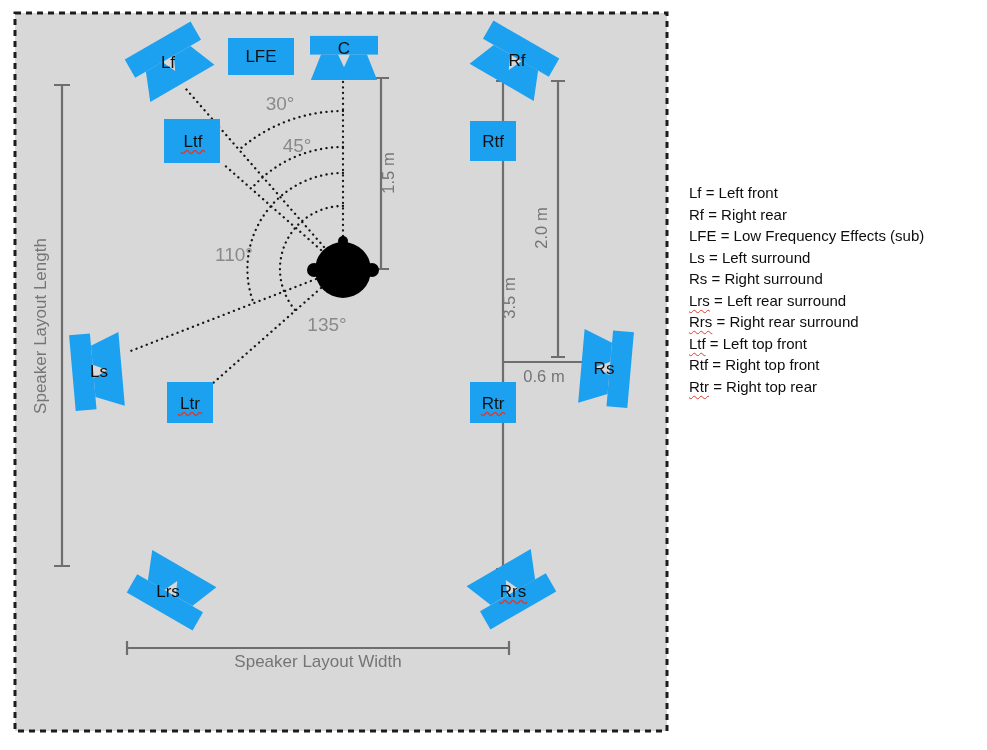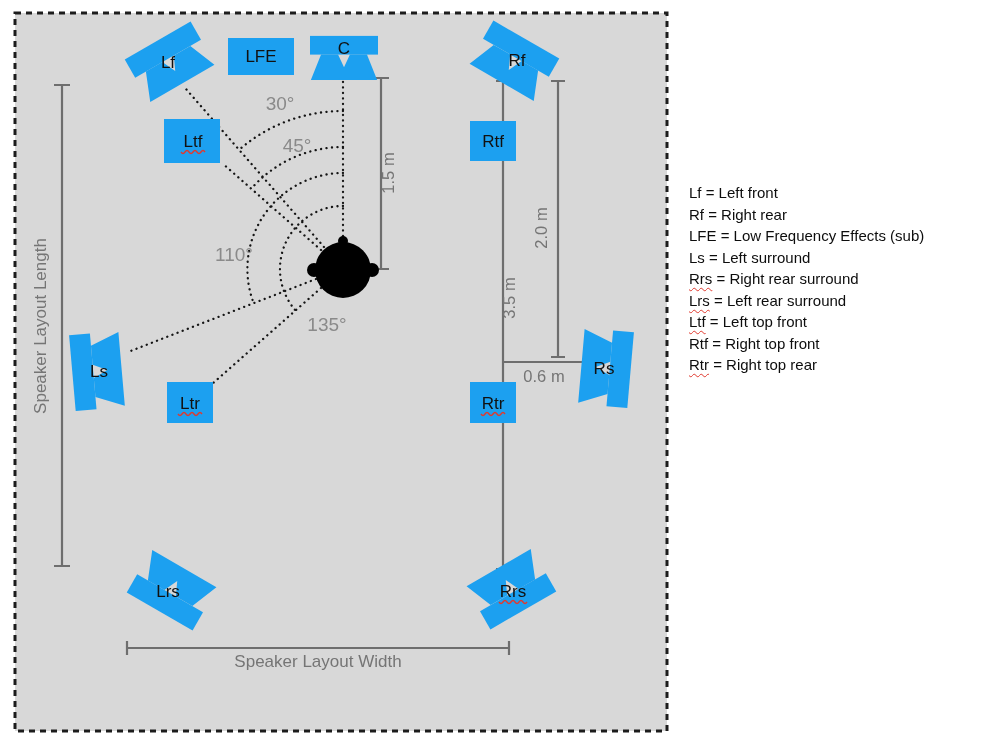--- a/index.html
+++ b/index.html
@@ -107,20 +107,21 @@
     <path d="M 499 602 q 2 3 4 0 t 4 0 t 4 0 t 4 0 t 4 0 t 4 0 t 4 0"></path>
   </g>
 </svg>
 
 
 <div class="legend">
   <div><span>Lf</span><span> = Left front</span></div>
   <div><span>Rf</span><span> = Right rear</span></div>
   <div><span>LFE</span><span> = Low Frequency Effects (sub)</span></div>
   <div><span>Ls</span><span> = Left surround</span></div>
+  <div><span>Rs</span><span> = Right surround</span></div>
+  <div><span class="misspelled">Lrs</span><span> = Left rear surround</span></div>
   <div><span class="misspelled">Rrs</span><span> = Right rear surround</span></div>
-  <div><span class="misspelled">Lrs</span><span> = Left rear surround</span></div>
   <div><span class="misspelled">Ltf</span><span> = Left top front</span></div>
   <div><span>Rtf</span><span> = Right top front</span></div>
   <div><span class="misspelled">Rtr</span><span> = Right top rear</span></div>
 </div>
 
 </div>
 
 </body></html>

